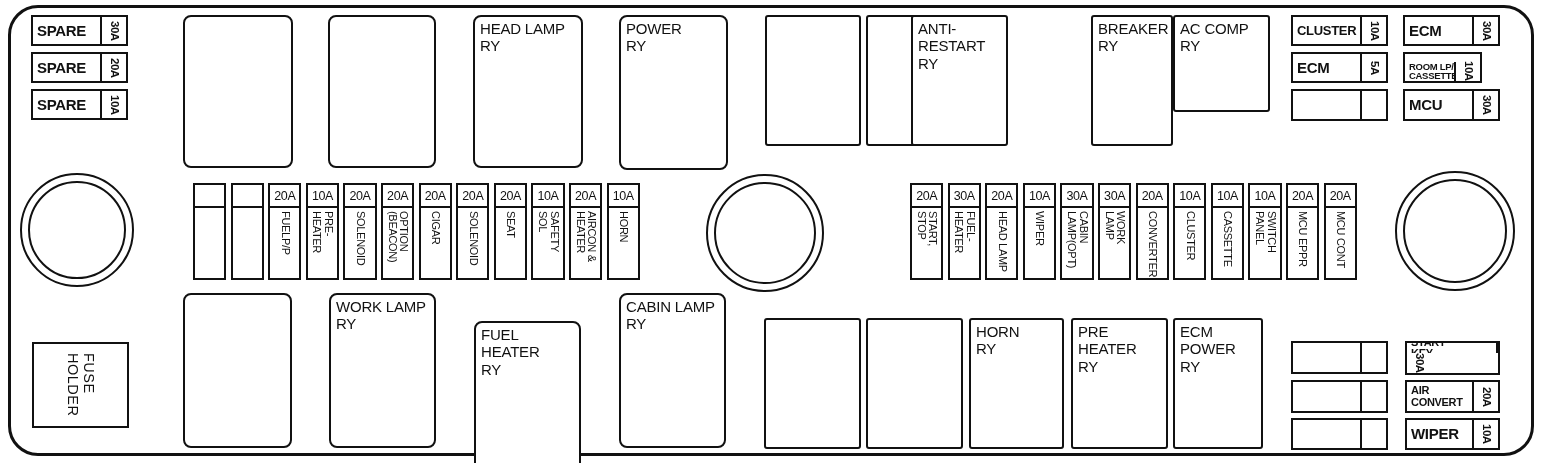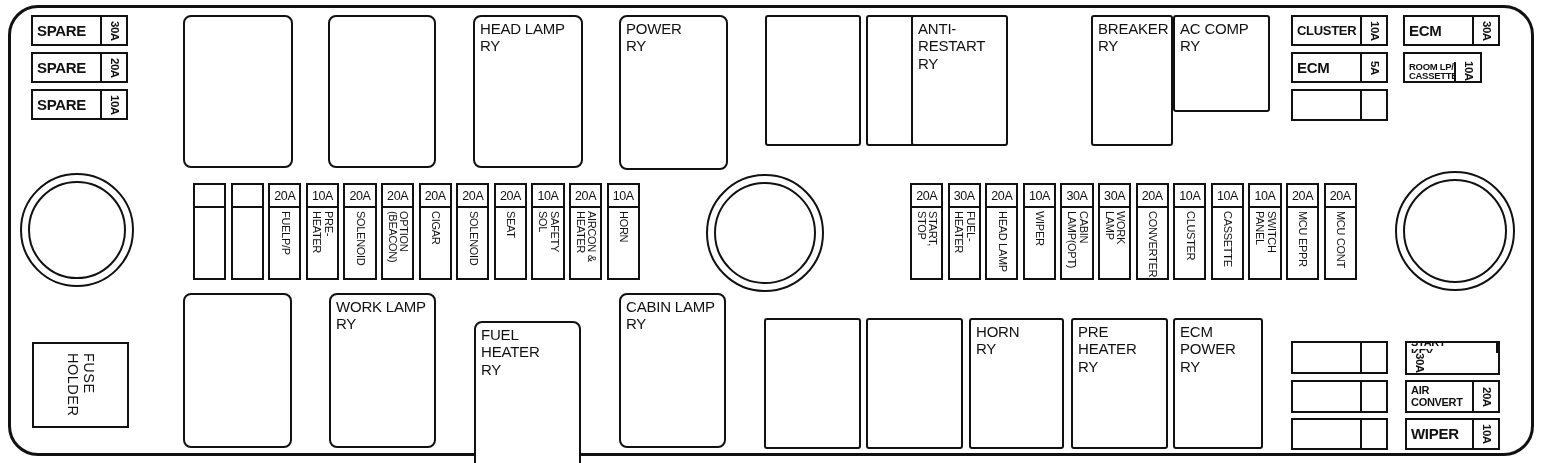--- a/index.html
+++ b/index.html
@@ -188,20 +188,26 @@
         <span>30A</span>
       </div>
   </div>
   <div class="hfuse" style="left:1392px;top:44px;width:79px;height:31px;align-items:flex-end;">
     <div class="lbl sm">ROOM LP/
 CASSETTE</div>
     <div class="amp">
         <span>10A</span>
       </div>
   </div>
+  <div class="hfuse" style="left:1392px;top:81px;width:97px;height:32px;">
+    <div class="lbl lg">MCU</div>
+    <div class="amp">
+        <span>30A</span>
+      </div>
+  </div>
 
   <div class="circle" style="left:9px;top:165px;width:114px;height:114px;">
     <div class="inner" style="width:98px;height:98px;"></div>
   </div>
   <div class="circle" style="left:695px;top:166px;width:118px;height:118px;">
     <div class="inner" style="width:102px;height:102px;"></div>
   </div>
   <div class="circle" style="left:1384px;top:163px;width:120px;height:120px;">
     <div class="inner" style="width:104px;height:104px;"></div>
   </div>

